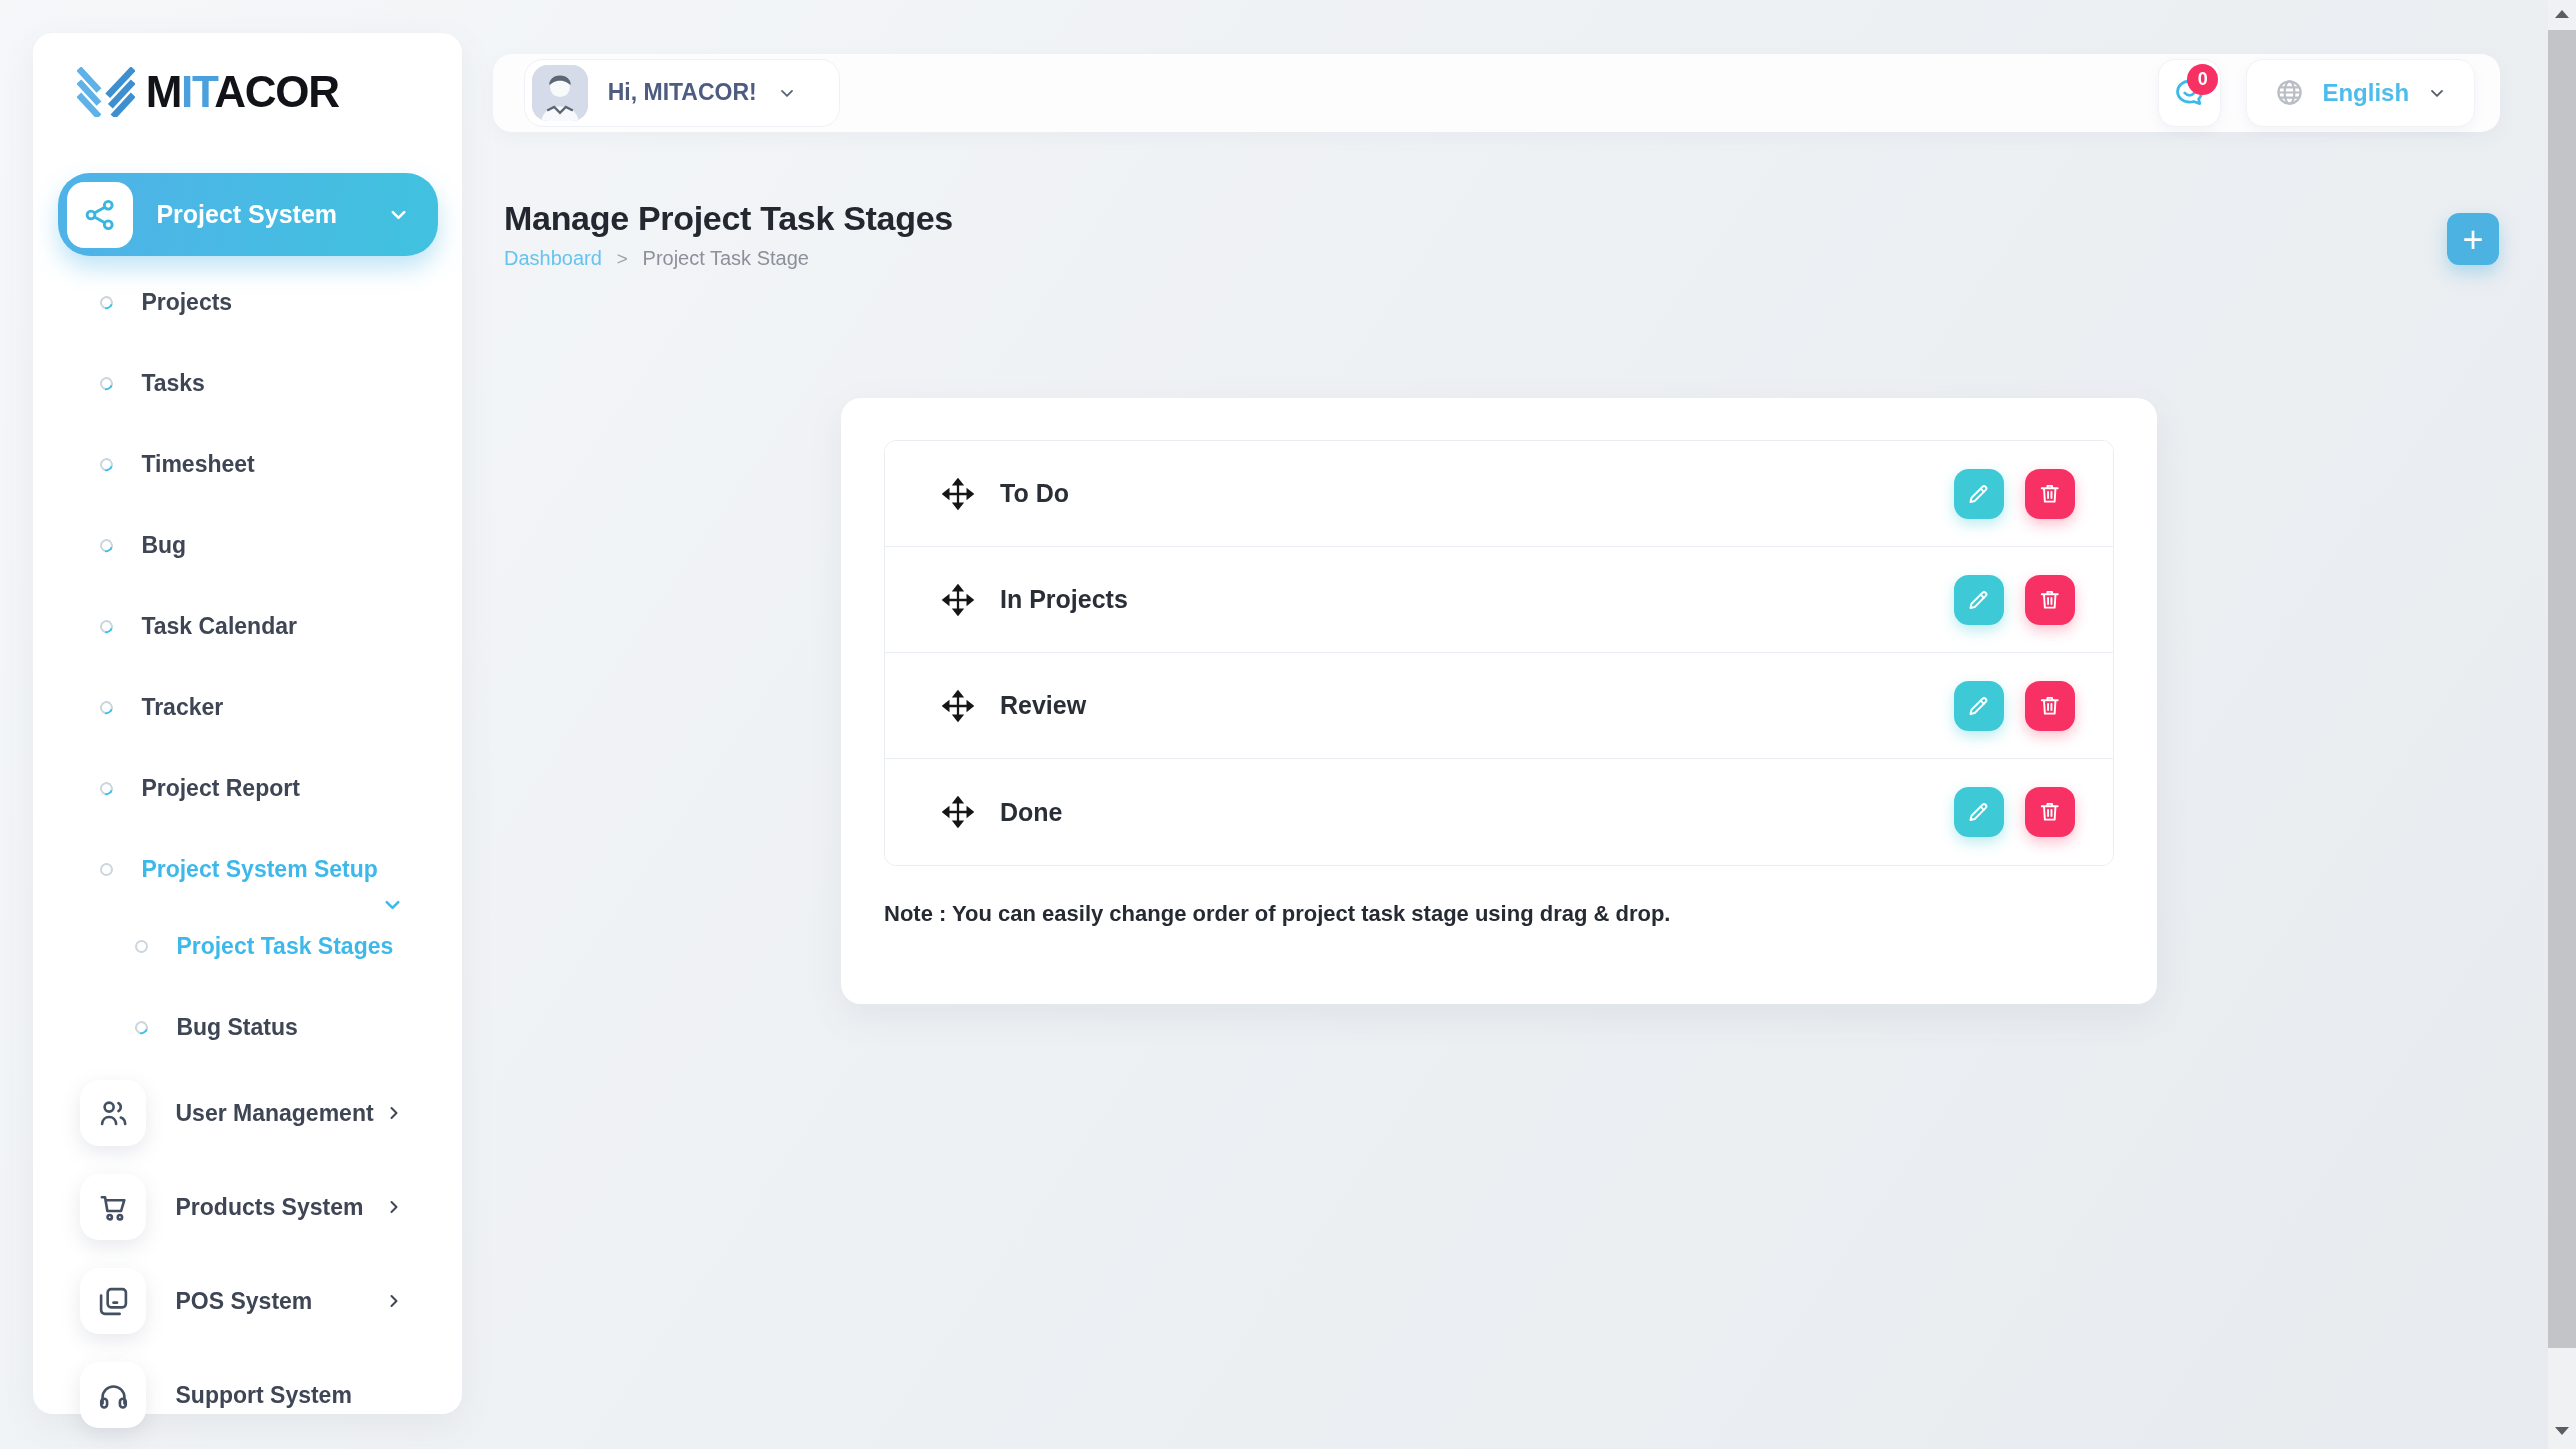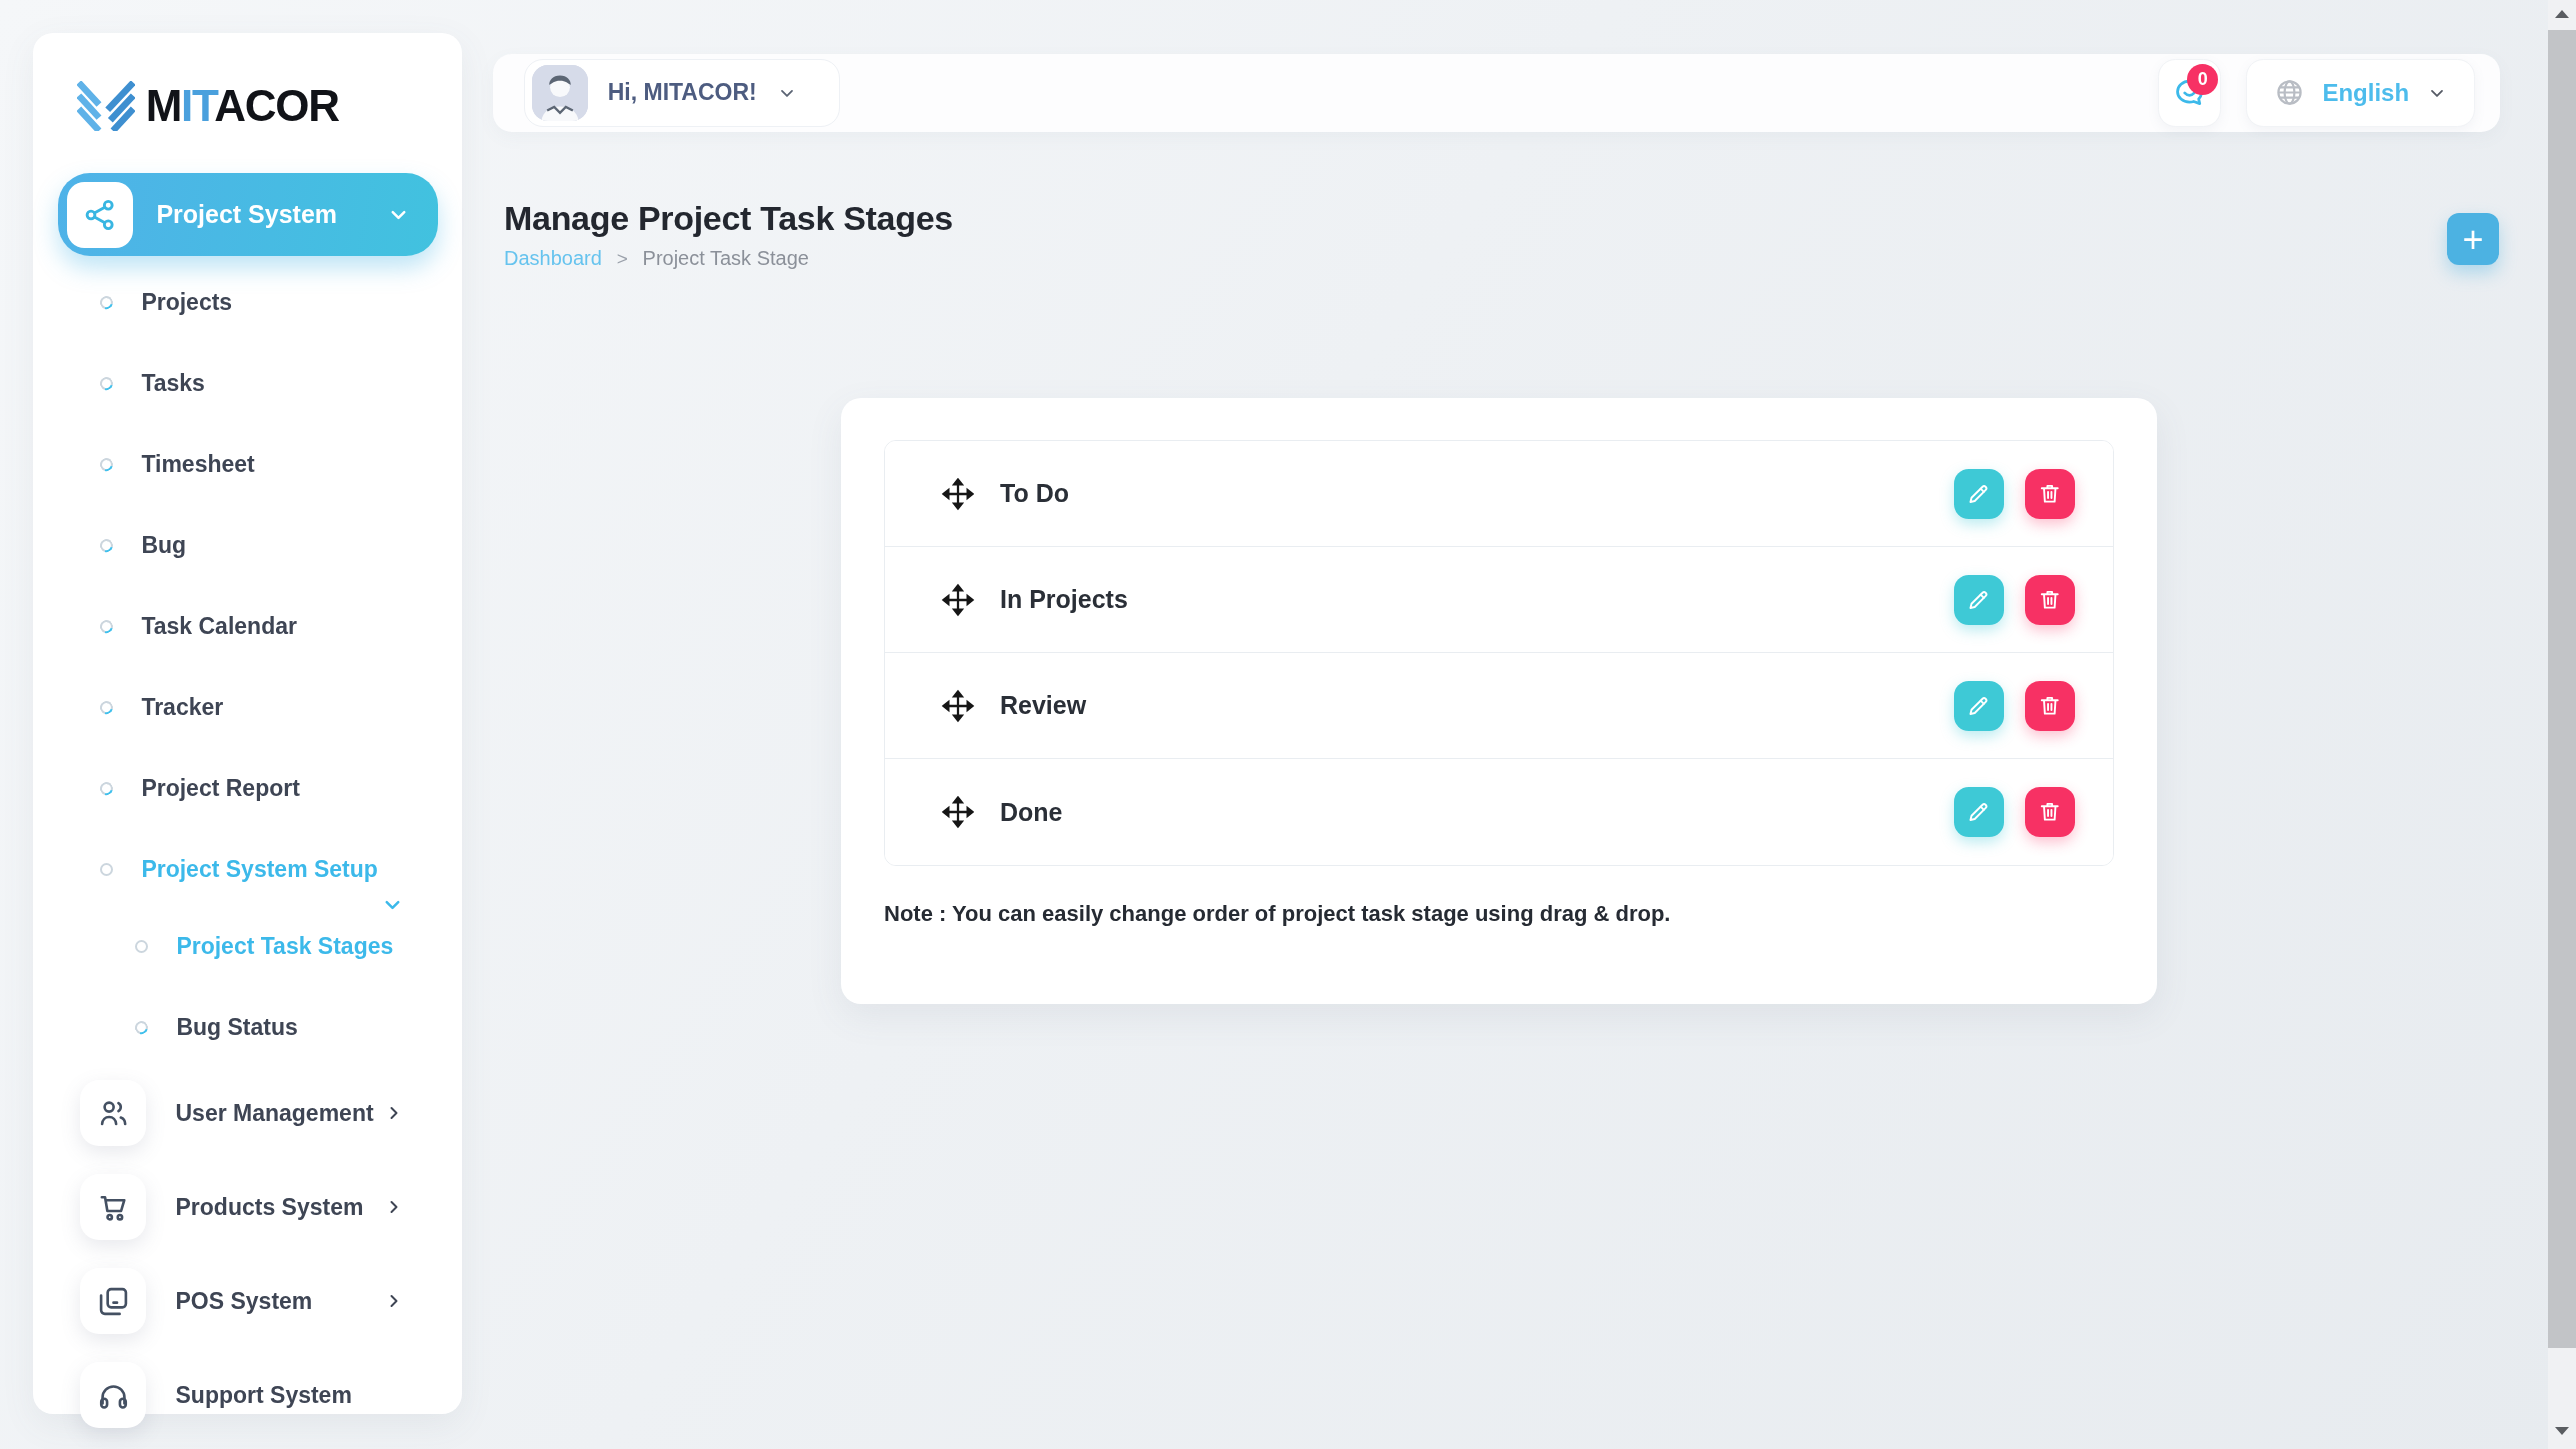--- a/index.html
+++ b/index.html
@@ -4,21 +4,21 @@
 <style>
   html,body{margin:0;padding:0;background:#e9edf1;}
   *{box-sizing:border-box;}
   .screen{position:relative;width:2576px;height:1449px;overflow:hidden;
     background:linear-gradient(125deg,#f5f7f9 0%,#eef1f4 45%,#e7ebef 100%);
     font-family:"Liberation Sans",sans-serif;color:#3e4554;}
 
   
   .sidebar{position:absolute;left:33px;top:33px;width:429px;height:1381px;background:#fff;
     border-radius:20px;box-shadow:0 10.7px 34px rgba(90,100,120,.08);}
-  .logo{position:absolute;left:44px;top:48px;display:flex;align-items:center;gap:10.7px;}
+  .logo{position:absolute;left:44px;top:34px;display:flex;align-items:center;gap:10.7px;}
   .logo svg{width:58px;height:50px;}
   .logo-text{font-size:44px;font-weight:800;color:#111318;letter-spacing:-1.3px;}
   .logo-text .accent{color:#4aa0dd;}
 
   .section-btn{position:absolute;left:25px;top:140px;width:380px;height:83px;border-radius:32px;
     background:linear-gradient(100deg,#4fb2e8 0%,#41c2df 100%);display:flex;align-items:center;
     box-shadow:0 12px 23px rgba(72,181,228,.35);cursor:pointer;}
   .section-chip{width:66px;height:66px;border-radius:17.4px;background:#fff;margin-left:9.4px;
     display:flex;align-items:center;justify-content:center;}
   .section-chip svg{width:36px;height:36px;}

